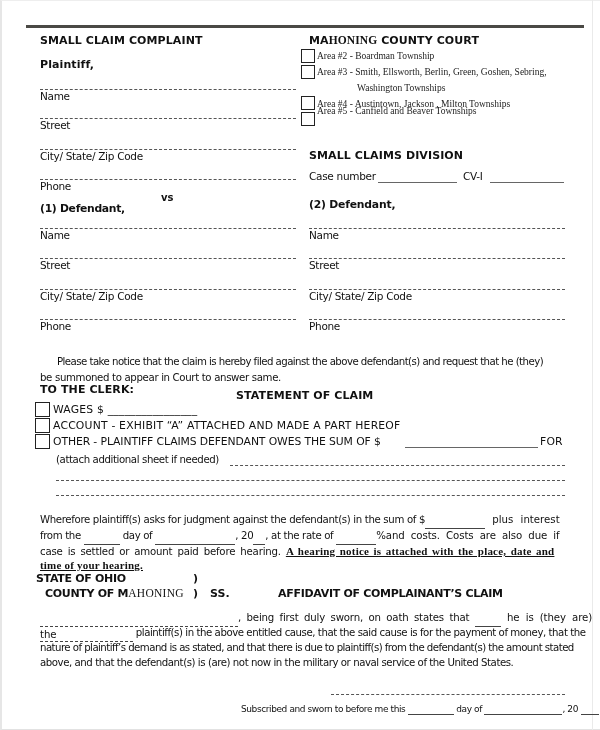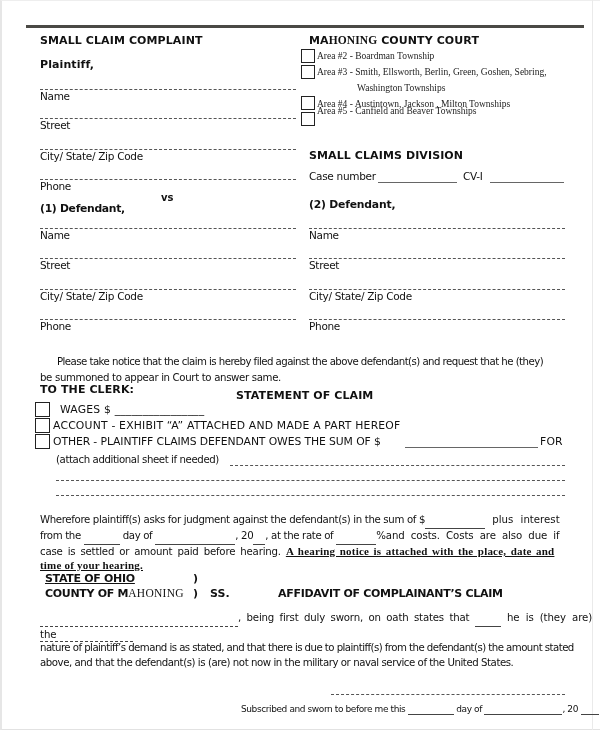--- a/index.html
+++ b/index.html
@@ -92,21 +92,21 @@
 <div class="dline" style="left:309px;top:319px;width:256px;"></div>
 <div class="abs lbl" style="left:309px;top:320px;">Phone</div>
 
 <div class="abs h" style="left:40px;top:341px;margin-top:42px;">TO THE CLERK:</div>
 <div class="abs" style="left:57px;top:356px;font-size:10.2px;letter-spacing:-0.55px;">Please take notice that the claim is hereby filed against the above defendant(s) and request that he (they)</div>
 <div class="abs" style="left:40px;top:372px;font-size:10.2px;letter-spacing:-0.35px;">be summoned to appear in Court to answer same.</div>
 
 <div class="abs h" style="left:236px;top:389px;">STATEMENT OF CLAIM</div>
 
 <div class="cb2" style="left:35px;top:402px;"></div>
-<div class="abs caps" style="left:53px;top:403px;margin-left:7px;">WAGES $ ________________</div>
+<div class="abs caps" style="left:53px;top:403px;">WAGES $ ________________</div>
 <div class="cb2" style="left:35px;top:418px;"></div>
 <div class="abs caps" style="left:53px;top:419px;">ACCOUNT - EXHIBIT “A” ATTACHED AND MADE A PART HEREOF</div>
 <div class="cb2" style="left:35px;top:434px;"></div>
 <div class="abs caps" style="left:53px;top:435px;letter-spacing:-0.1px;">OTHER - PLAINTIFF CLAIMS DEFENDANT OWES THE SUM OF $</div>
 <div class="sline" style="left:405px;top:447px;width:133px;border-top:1px solid #666;"></div>
 <div class="abs caps" style="left:540px;top:435px;">FOR</div>
 
 <div class="abs" style="left:56px;top:454px;font-size:10.2px;letter-spacing:-0.4px;">(attach additional sheet if needed)</div>
 <div class="dline" style="left:230px;top:465px;width:335px;"></div>
 <div class="dline" style="left:56px;top:480px;width:509px;"></div>
@@ -118,34 +118,34 @@
 <div class="para" style="left:40px;top:528px;">
   <span>from the </span><span style="display:inline-block;width:36px;border-bottom:1px solid #444;">&nbsp;</span><span> day of </span><span style="display:inline-block;width:80px;border-bottom:1px solid #444;">&nbsp;</span><span>, 20</span><span style="display:inline-block;width:12px;border-bottom:1px solid #444;">&nbsp;</span><span>, at the rate of </span><span style="display:inline-block;width:40px;border-bottom:1px solid #444;">&nbsp;</span><span style="letter-spacing:-0.1px;word-spacing:3px;">%and costs. Costs are also due if</span>
 </div>
 <div class="para" style="left:40px;top:544px;">
   <span style="word-spacing:2px;letter-spacing:-0.2px;">case is settled or amount paid before hearing.  </span><span class="ul" style="font-size:11px;word-spacing:1.5px;">A hearing notice is attached with the place, date and</span>
 </div>
 <div class="para" style="left:40px;top:558px;">
   <span class="ul" style="font-size:11px;">time of your hearing.</span>
 </div>
 
-<div class="abs h" style="left:45px;top:572px;letter-spacing:-0.3px;text-decoration:underline;">STATE OF OHIO</div>
+<div class="abs h" style="left:36px;top:572px;letter-spacing:-0.3px;">STATE OF OHIO</div>
 <div class="abs h" style="left:193px;top:572px;">)</div>
 <div class="abs h" style="left:45px;top:587px;letter-spacing:-0.3px;">
   <span>COUNTY OF M</span><span class="serif" style="font-weight:normal;font-size:11.5px;letter-spacing:0.3px;">AHONING</span>
 </div>
 <div class="abs h" style="left:193px;top:587px;">)</div>
 <div class="abs h" style="left:210px;top:587px;">SS.</div>
 <div class="abs h" style="left:278px;top:587px;letter-spacing:-0.3px;">AFFIDAVIT OF COMPLAINANT’S CLAIM</div>
 
 <div class="para" style="left:40px;top:610px;">
   <span style="display:inline-block;width:198px;border-bottom:1px dashed #444;">&nbsp;</span><span style="letter-spacing:-0.2px;word-spacing:2.5px;">, being first duly sworn, on oath states that </span><span style="display:inline-block;width:26px;border-bottom:1px solid #444;">&nbsp;</span><span style="letter-spacing:-0.1px;word-spacing:3px;"> he is (they are) the</span>
 </div>
 <div class="para" style="left:40px;top:625px;">
-  <span style="display:inline-block;width:93px;border-bottom:1px dashed #444;">&nbsp;</span>
+  <span style="display:inline-block;width:93px;border-bottom:1px dashed #444;">&nbsp;</span><span style="letter-spacing:-0.45px;"> plaintiff(s) in the above entitled cause, that the said cause is for the payment of money, that the</span>
 </div>
 <div class="para" style="left:40px;top:640px;letter-spacing:-0.55px;">nature of plaintiff’s demand is as stated, and that there is due to plaintiff(s) from the defendant(s) the amount stated</div>
 <div class="para" style="left:40px;top:655px;letter-spacing:-0.45px;">above, and that the defendant(s) is (are) not now in the military or naval service of the United States.</div>
 
 <div class="dline" style="left:331px;top:694px;width:234px;"></div>
 <div class="abs small" style="left:221px;top:704px;">
   <span>Subscribed and sworn to before me this </span><span style="display:inline-block;width:46px;border-bottom:1px solid #444;">&nbsp;</span><span> day of </span><span style="display:inline-block;width:78px;border-bottom:1px solid #444;">&nbsp;</span><span>, 20 </span><span style="display:inline-block;width:18px;border-bottom:1px solid #444;">&nbsp;</span>
 </div>
 
 </body></html>

